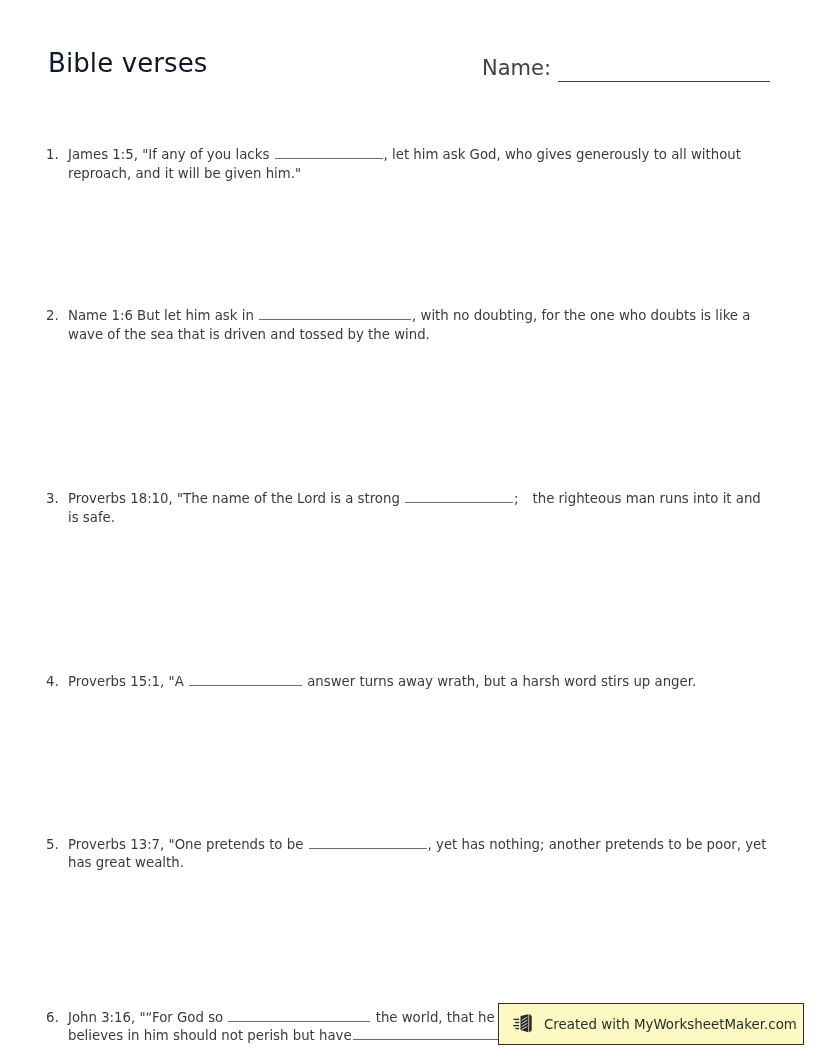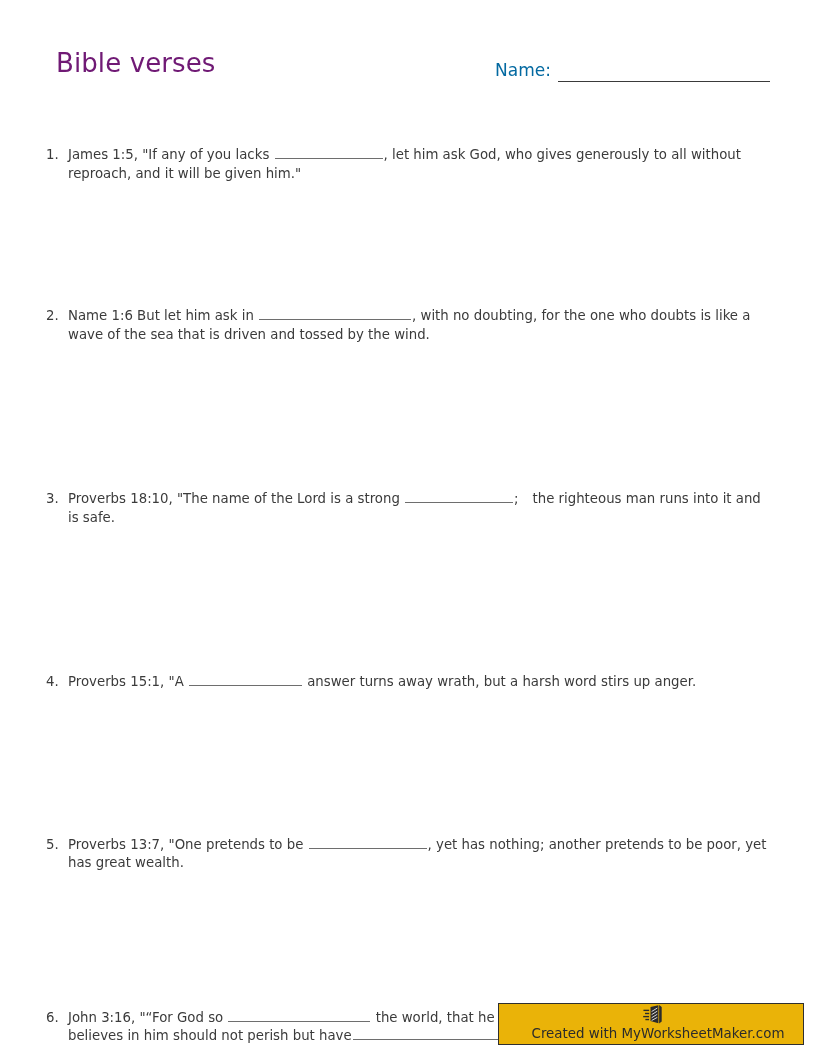--- a/index.html
+++ b/index.html
@@ -29,40 +29,39 @@
     top: 44px;
     right: 46px;
     height: 80px;
   }
   .title {
     position: absolute;
     left: 0;
     top: 4px;
     font-size: 26px;
     font-weight: 400;
-    color: #701a75;
+    color: #0f172a;
     letter-spacing: 0.1px;
     white-space: nowrap;
-    margin-left: 8px;
   }
   .namedate {
     position: absolute;
     right: 0;
     top: 0;
     width: 310px;
   }
   .nd-row {
     display: flex;
     align-items: flex-end;
     justify-content: flex-end;
     height: 38px;
   }
   .nd-label {
-    font-size: 17px;
-    color: #0369a1;
+    font-size: 21px;
+    color: #404040;
     padding-right: 7px;
     padding-bottom: 2px;
     white-space: nowrap;
   }
   .nd-line {
     width: 212px;
     border-bottom: 1.2px solid #3a3a3a;
     height: 22px;
   }
 
@@ -104,26 +103,25 @@
   .sp-wide { display: inline-block; width: 14px; }
 
   
   .badge {
     position: absolute;
     left: 498px;
     top: 1003px;
     width: 306px;
     height: 42px;
     border: 1.3px solid #2f2f2f;
-    background: #eab308;
+    background: #fef9c3;
     box-sizing: border-box;
     display: flex;
     align-items: center;
     padding-left: 14px;
-    flex-direction: column;
   }
   .badge-logo {
     width: 22px;
     height: 22px;
     margin-right: 9px;
     flex: 0 0 auto;
     display: block;
   }
   .badge-text {
     font-size: 13.4px;

